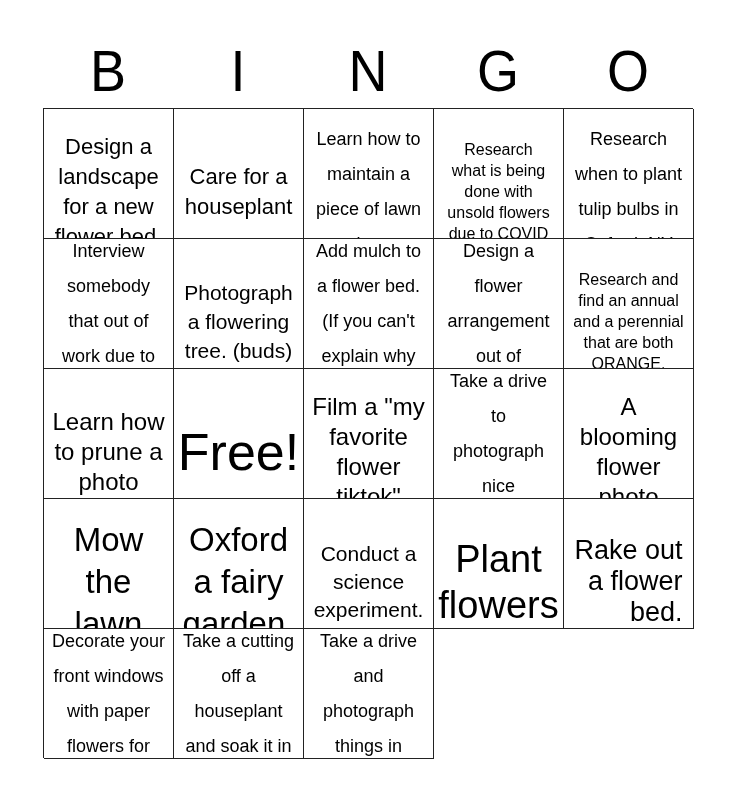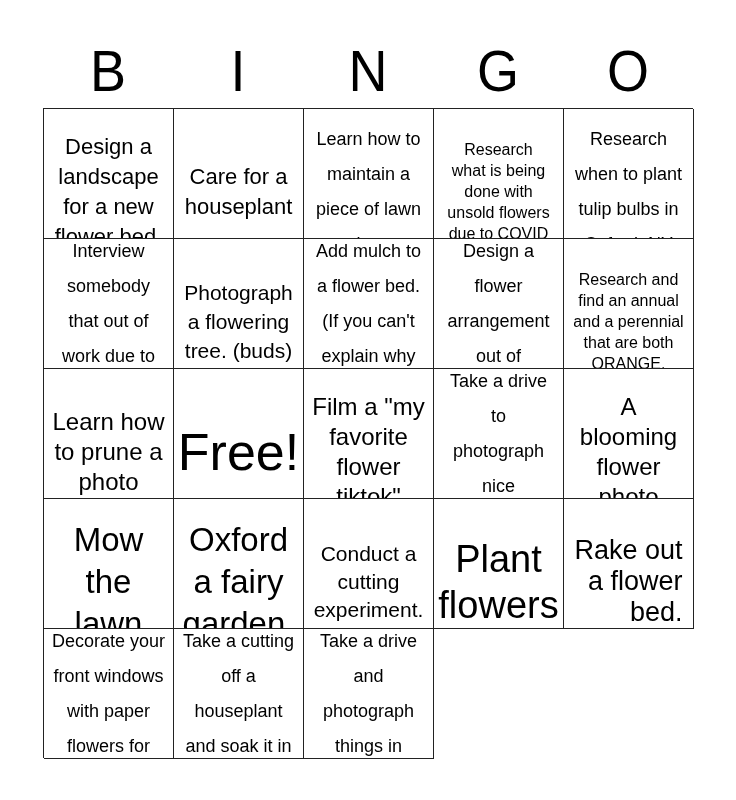--- a/index.html
+++ b/index.html
@@ -184,21 +184,21 @@
 the
 lawn</span>
     </div>
   <div class="cell fs32">
       <span>Oxford
 a fairy
 garden.</span>
     </div>
   <div class="cell fs20">
       <span style="font-size:21px;line-height:28px;">Conduct a
-cutting
+science
 experiment.</span>
     </div>
 
   <div class="cell fs38">
       <span>Plant
 flowers</span>
     </div>
   <div class="cell fs26">
       <span>Rake out
 a flower

